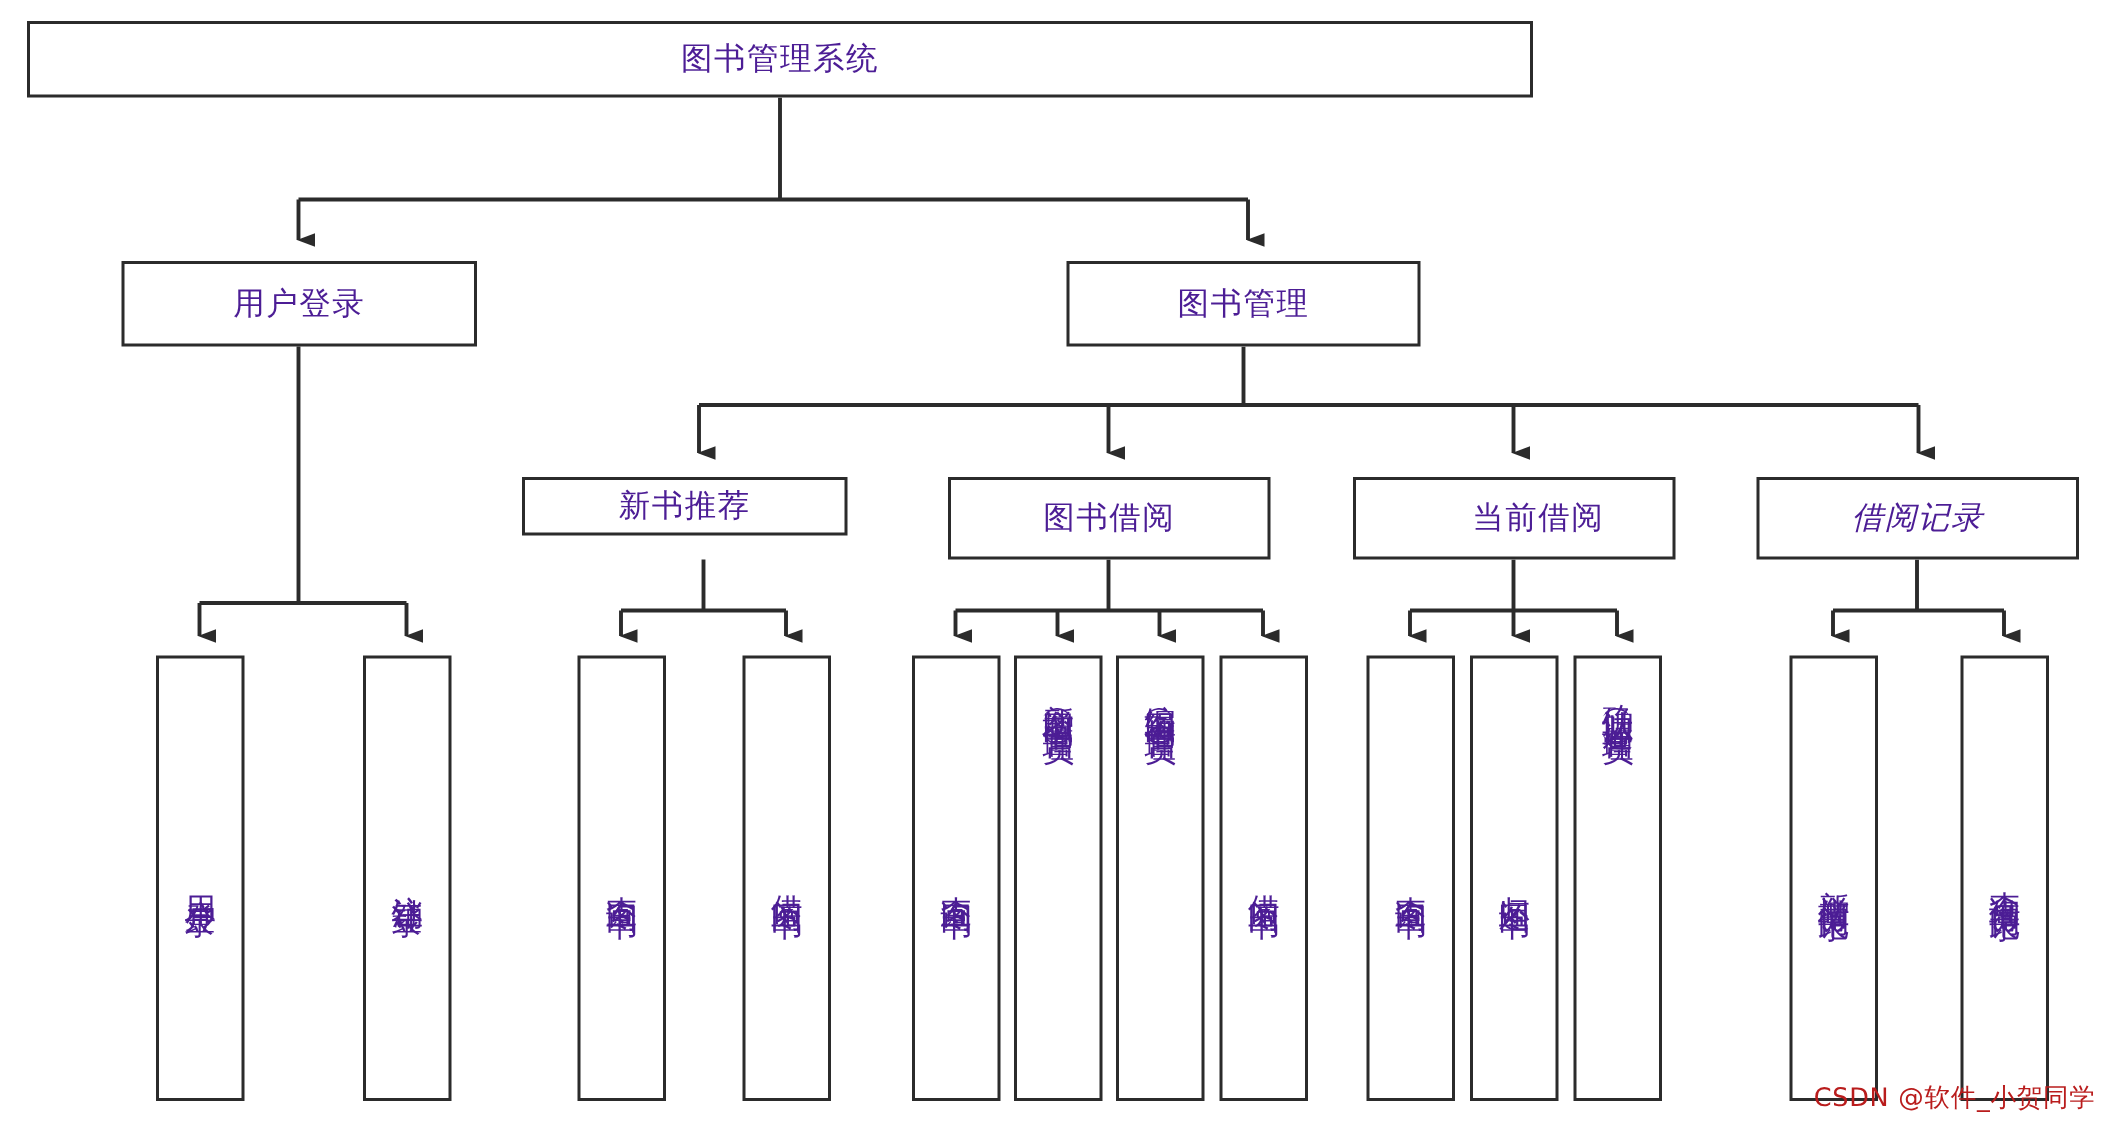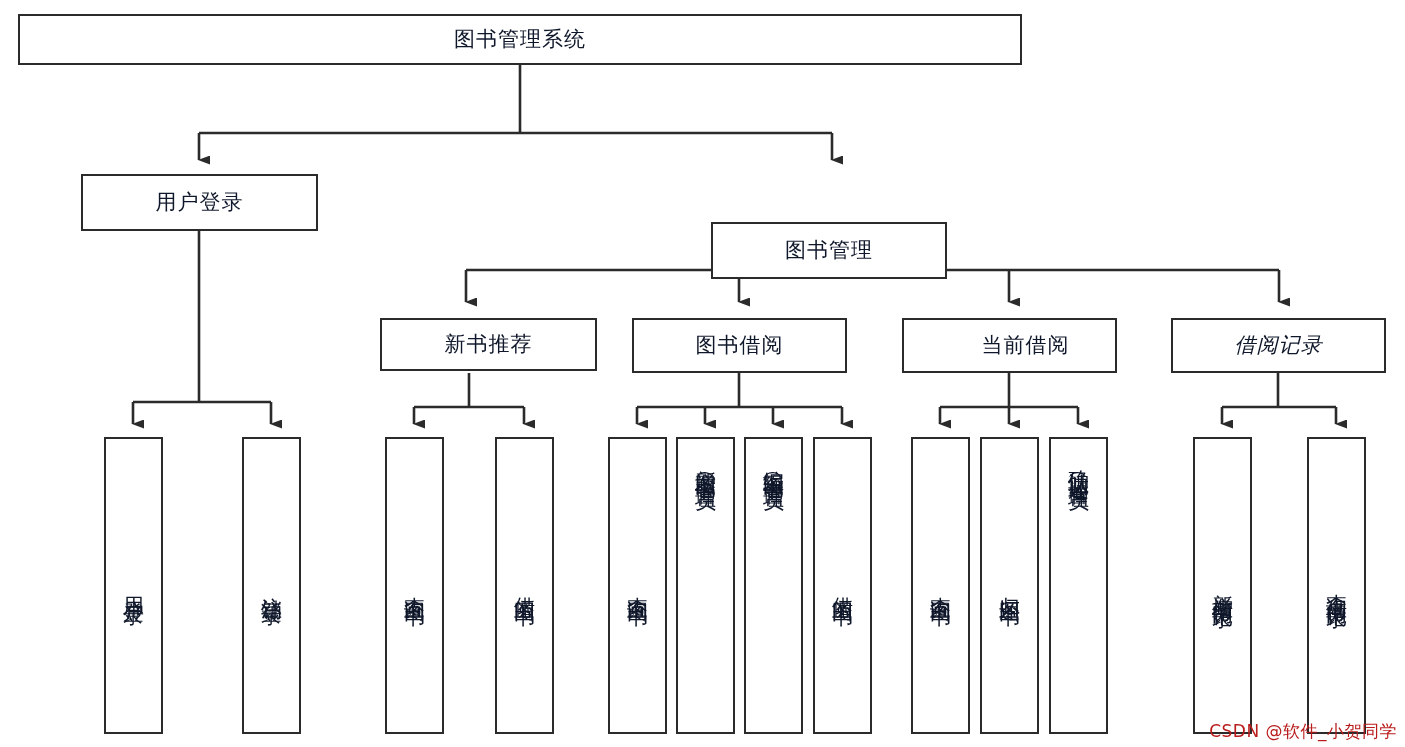--- a/index.html
+++ b/index.html
@@ -27,21 +27,21 @@
     pointer-events: none;
   }
   .node {
     position: absolute;
     box-sizing: border-box;
     background: #ffffff;
     border: 2px solid #2b2b2b;
     display: flex;
     align-items: center;
     justify-content: center;
-    color: #0f172a;
+    color: #4c1d95;
     z-index: 2;
   }
   .node.horiz {
     font-size: 21px;
     letter-spacing: 1px;
     line-height: 1.2;
   }
   .node.vert {
     writing-mode: vertical-rl;
     text-orientation: upright;
@@ -117,23 +117,23 @@
       <path d="M1278,373 L1278,407"></path>
       <path d="M1222,407 L1336,407"></path>
       <path d="M1222,407 L1222,424" marker-end="url(#arrow)"></path>
       <path d="M1336,407 L1336,424" marker-end="url(#arrow)"></path>
     </g>
   </svg>
 
   <div class="node horiz" style="left:18px; top:14px; width:1004px; height:51px;">图书管理系统</div>
 
   <div class="node horiz" style="left:81px; top:174px; width:237px; height:57px;">用户登录</div>
-  <div class="node horiz" style="left:711px; top:174px; width:236px; height:57px;margin-top:48px;">图书管理</div>
+  <div class="node horiz" style="left:711px; top:174px; width:236px; height:57px;">图书管理</div>
 
-  <div class="node horiz" style="left:380px; top:318px; width:217px; height:53px;">新书推荐</div>
+  <div class="node horiz" style="left:348px; top:318px; width:217px; height:39px;">新书推荐</div>
   <div class="node horiz" style="left:632px; top:318px; width:215px; height:55px;">图书借阅</div>
   <div class="node horiz" style="left:902px; top:318px; width:215px; height:55px;padding-left:32px;">当前借阅</div>
   <div class="node horiz" style="left:1171px; top:318px; width:215px; height:55px;font-style:italic;">借阅记录</div>
 
   <div class="node vert midpad" style="left:104px; top:437px; width:59px; height:297px;">用户登录</div>
   <div class="node vert midpad" style="left:242px; top:437px; width:59px; height:297px;">注销登录</div>
 
   <div class="node vert midpad" style="left:385px; top:437px; width:59px; height:297px;">查询图书</div>
   <div class="node vert midpad" style="left:495px; top:437px; width:59px; height:297px;">借阅图书</div>
 

